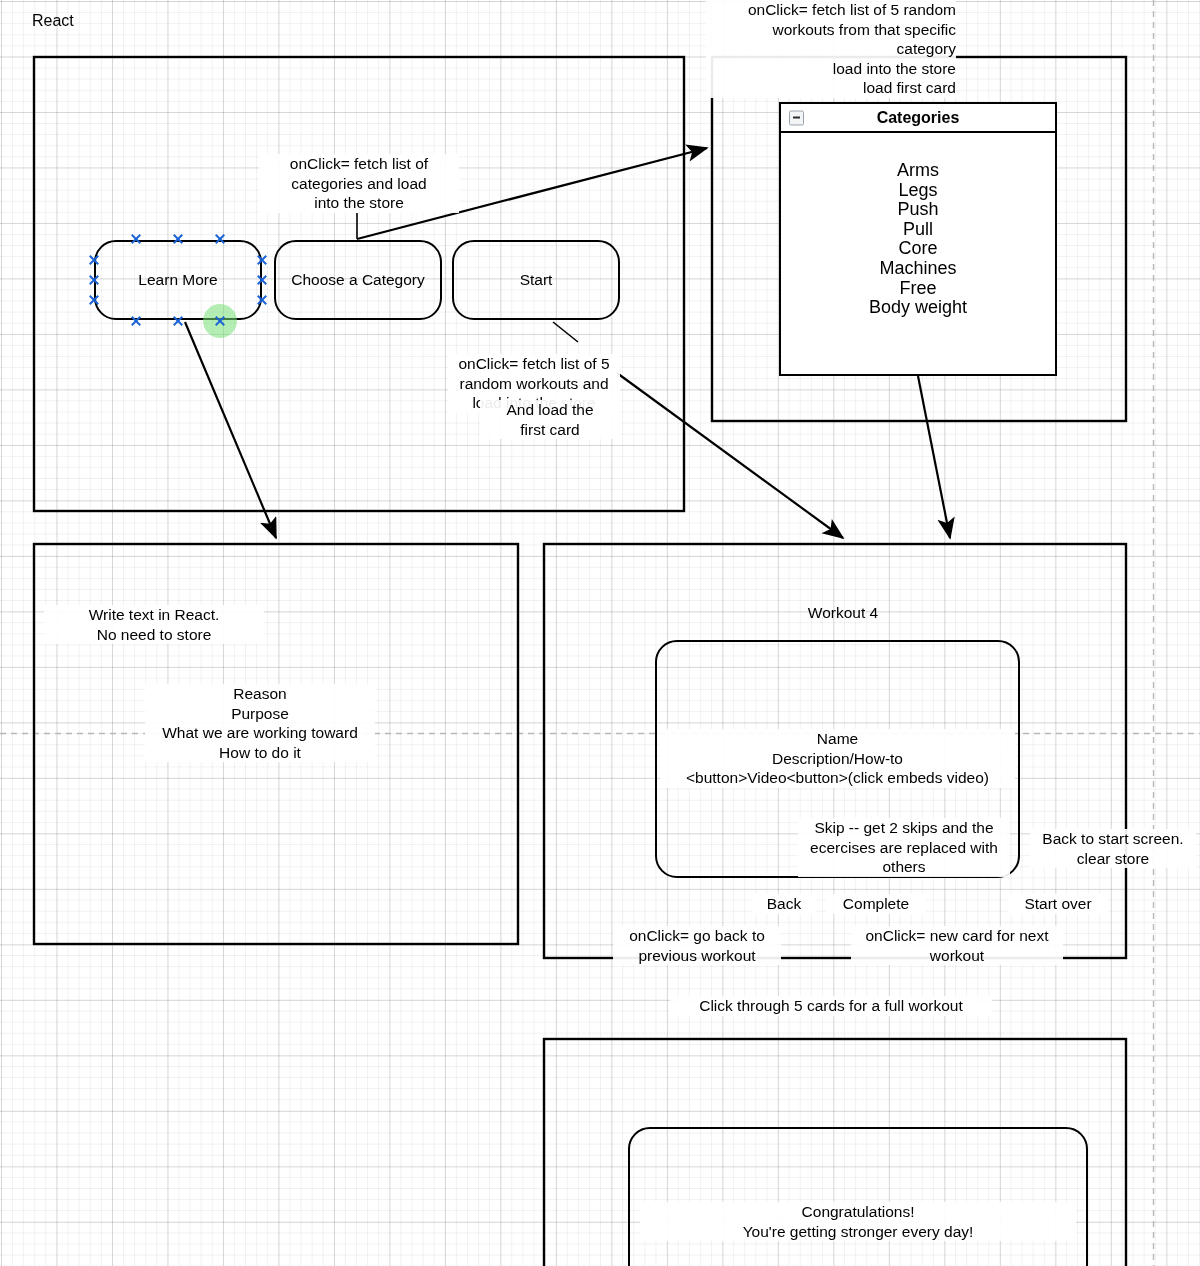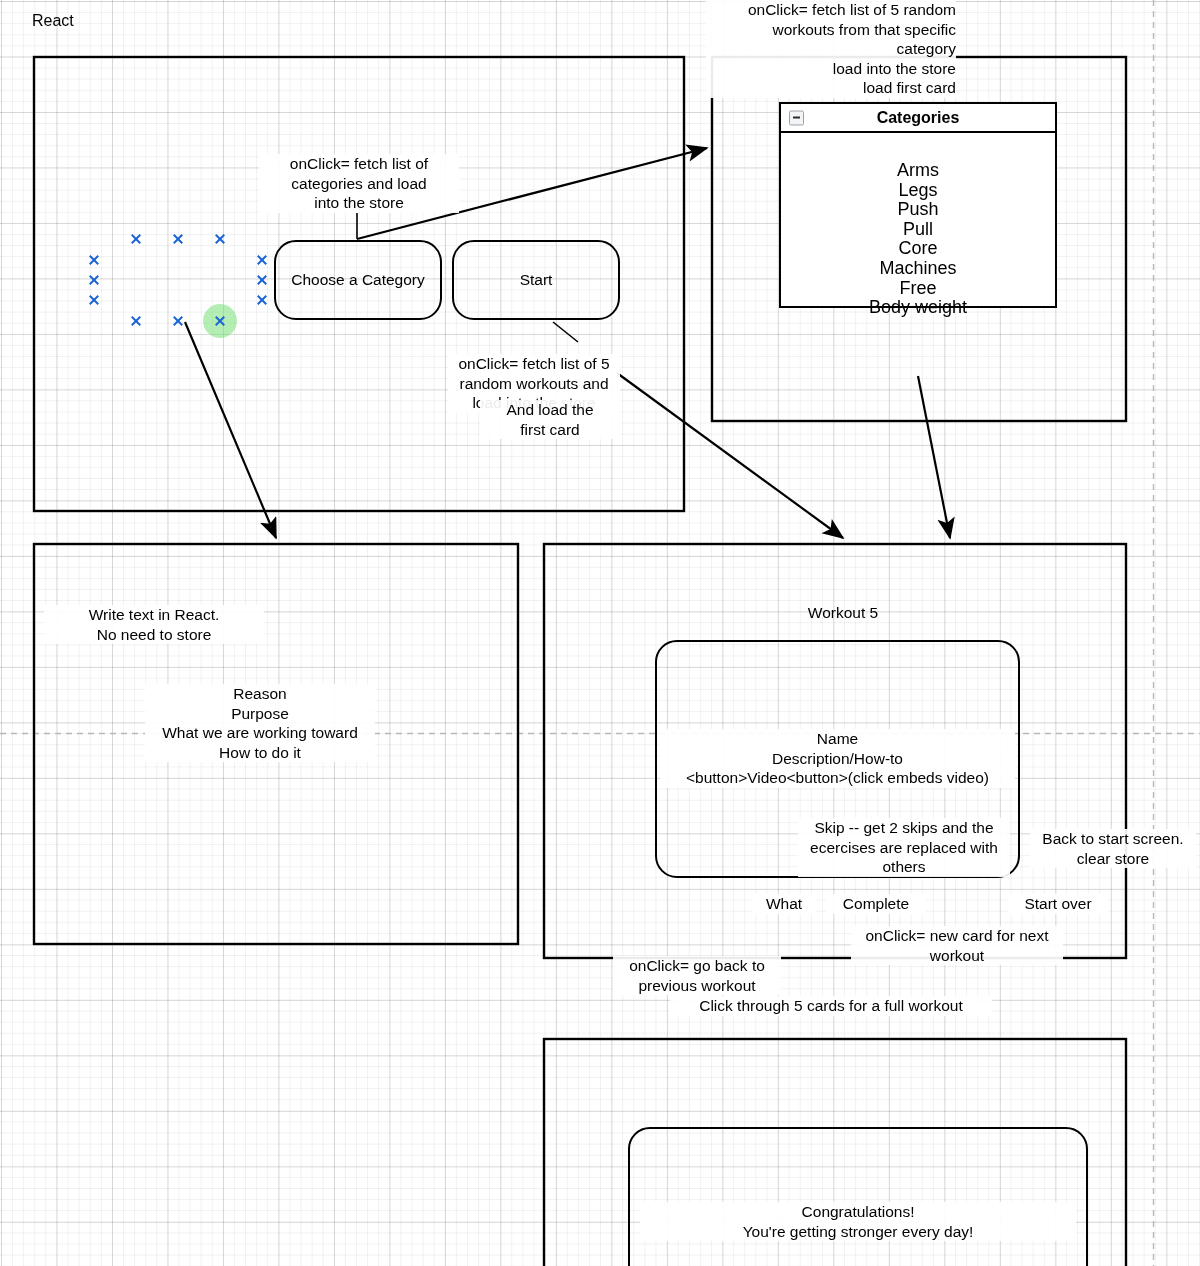--- a/index.html
+++ b/index.html
@@ -171,20 +171,23 @@
 
     <line x1="553" y1="322" x2="578" y2="342" stroke="#000" stroke-width="1.6"></line>
 
     <line x1="617" y1="373" x2="843" y2="538" stroke="#000" stroke-width="2.2" marker-end="url(#arrow)"></line>
 
     <line x1="918" y1="376" x2="950" y2="538" stroke="#000" stroke-width="2.2" marker-end="url(#arrow)"></line>
   </svg>
 
   <div class="lbl left" style="left:32px; top:11px; width:120px; font-size:16px; background:transparent;">React</div>
 
+  <div class="rbox" style="left:94px; top:240px; width:168px; height:80px;">
+    <div class="cap">Learn More</div>
+  </div>
 
   <div class="rbox" style="left:274px; top:240px; width:168px; height:80px;">
     <div class="cap">Choose a Category</div>
   </div>
 
   <div class="rbox" style="left:452px; top:240px; width:168px; height:80px;">
     <div class="cap">Start</div>
   </div>
 
   <div class="handles" style="left:0; top:0; width:1200px; height:1266px;">
@@ -216,21 +219,21 @@
 load into the store
 load first card</div>
 
   <div class="lbl" style="left:448px; top:354px; width:172px;">onClick= fetch list of 5
 random workouts and
 load into the store</div>
 
   <div class="lbl" style="left:480px; top:400px; width:140px;">And load the
 first card</div>
 
-  <div class="panel" style="left:779px; top:102px; width:278px; height:206px;">
+  <div class="panel" style="left:779px; top:102px; width:278px; height:274px;">
     <div class="panel-head">
       <div class="collapse-icon">
           <span></span>
         </div>
       <div class="panel-title">Categories</div>
     </div>
     <div class="panel-body">
       <div>Arms</div>
       <div>Legs</div>
       <div>Push</div>
@@ -243,42 +246,42 @@
   </div>
 
   <div class="lbl left" style="left:44px; top:565px; width:220px; text-align:center;margin-top:40px;">Write text in React.
 No need to store</div>
 
   <div class="lbl" style="left:145px; top:684px; width:230px;">Reason
 Purpose
 What we are working toward
 How to do it</div>
 
-  <div class="lbl" style="left:763px; top:603px; width:160px; background:transparent;">Workout 5</div>
+  <div class="lbl" style="left:763px; top:603px; width:160px; background:transparent;">Workout 4</div>
 
   <div class="rbox" style="left:655px; top:640px; width:365px; height:238px;"></div>
 
   <div class="lbl" style="left:660px; top:729px; width:355px;">Name
 Description/How-to
 &lt;button&gt;Video&lt;button&gt;(click embeds video)</div>
 
   <div class="lbl" style="left:798px; top:818px; width:212px;">Skip -- get 2 skips and the
 ecercises are replaced with
 others</div>
 
   <div class="lbl" style="left:1030px; top:829px; width:166px;">Back to start screen.
 clear store</div>
 
-  <div class="lbl" style="left:752px; top:894px; width:64px;">What</div>
+  <div class="lbl" style="left:752px; top:894px; width:64px;">Back</div>
 
   <div class="lbl" style="left:826px; top:894px; width:100px;">Complete</div>
 
   <div class="lbl" style="left:1008px; top:894px; width:100px;">Start over</div>
 
-  <div class="lbl" style="left:613px; top:926px; width:168px;margin-top:30px;">onClick= go back to
+  <div class="lbl" style="left:613px; top:926px; width:168px;">onClick= go back to
 previous workout</div>
 
   <div class="lbl" style="left:851px; top:926px; width:212px;">onClick= new card for next
 workout</div>
 
   <div class="lbl" style="left:670px; top:996px; width:322px;">Click through 5 cards for a full workout</div>
 
   <div class="rbox" style="left:628px; top:1127px; width:460px; height:238px;"></div>
 
   <div class="lbl" style="left:640px; top:1202px; width:436px;">Congratulations!

